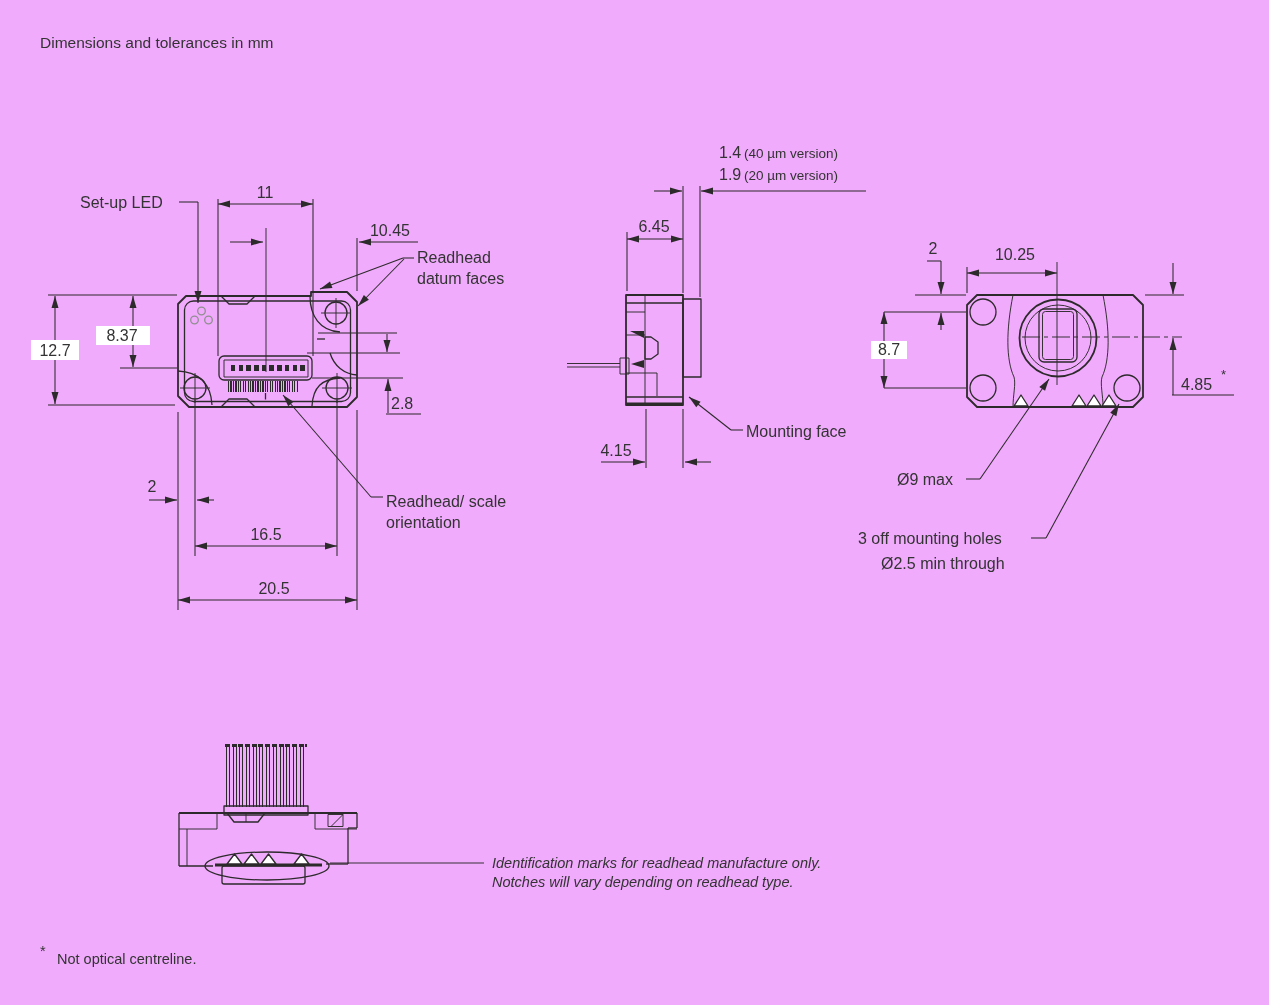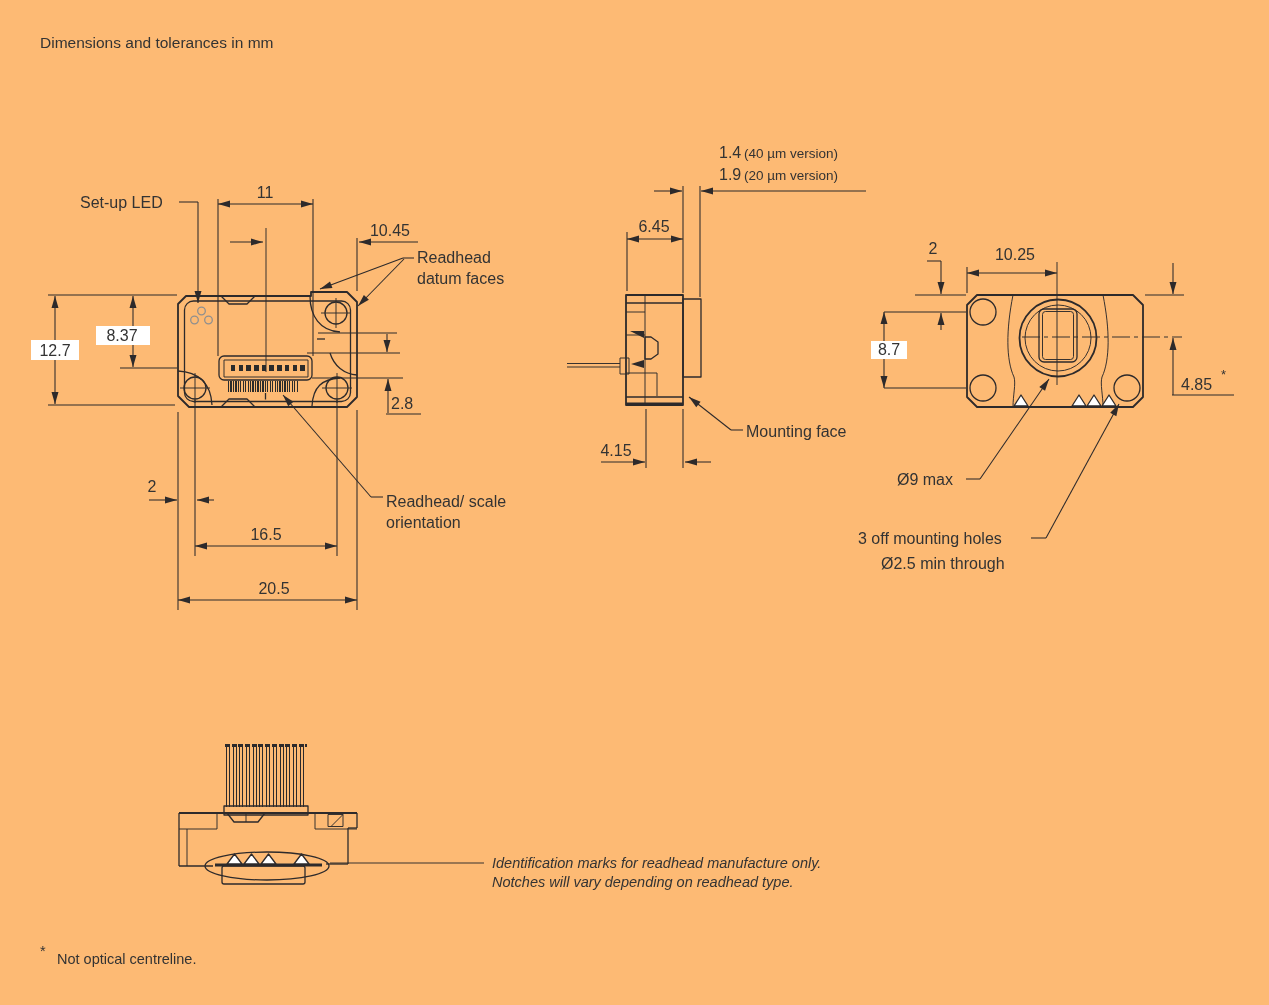--- a/index.html
+++ b/index.html
@@ -1,16 +1,16 @@
 <!DOCTYPE html>
 <html><head>
 <meta charset="utf-8">
 <style>
   html,body{margin:0;padding:0;background:#fff;}
-  .stage{position:relative;width:1269px;height:1005px;background:#fdba74;
+  .stage{position:relative;width:1269px;height:1005px;background:#f0abfc;
          font-family:"Liberation Sans",sans-serif;overflow:hidden;}
   .stage svg{position:absolute;left:0;top:0;}
   
   svg line,svg path,svg rect,svg circle,svg ellipse{
       stroke:#2d2a2b;fill:none;stroke-width:1.4;stroke-linejoin:round;}
   .o{stroke-width:1.8;}          
   .m{stroke-width:1.3;}
   .d{stroke-width:1.05;}         
   .t1{stroke-width:0.95;}
   .w3{stroke-width:3;}

